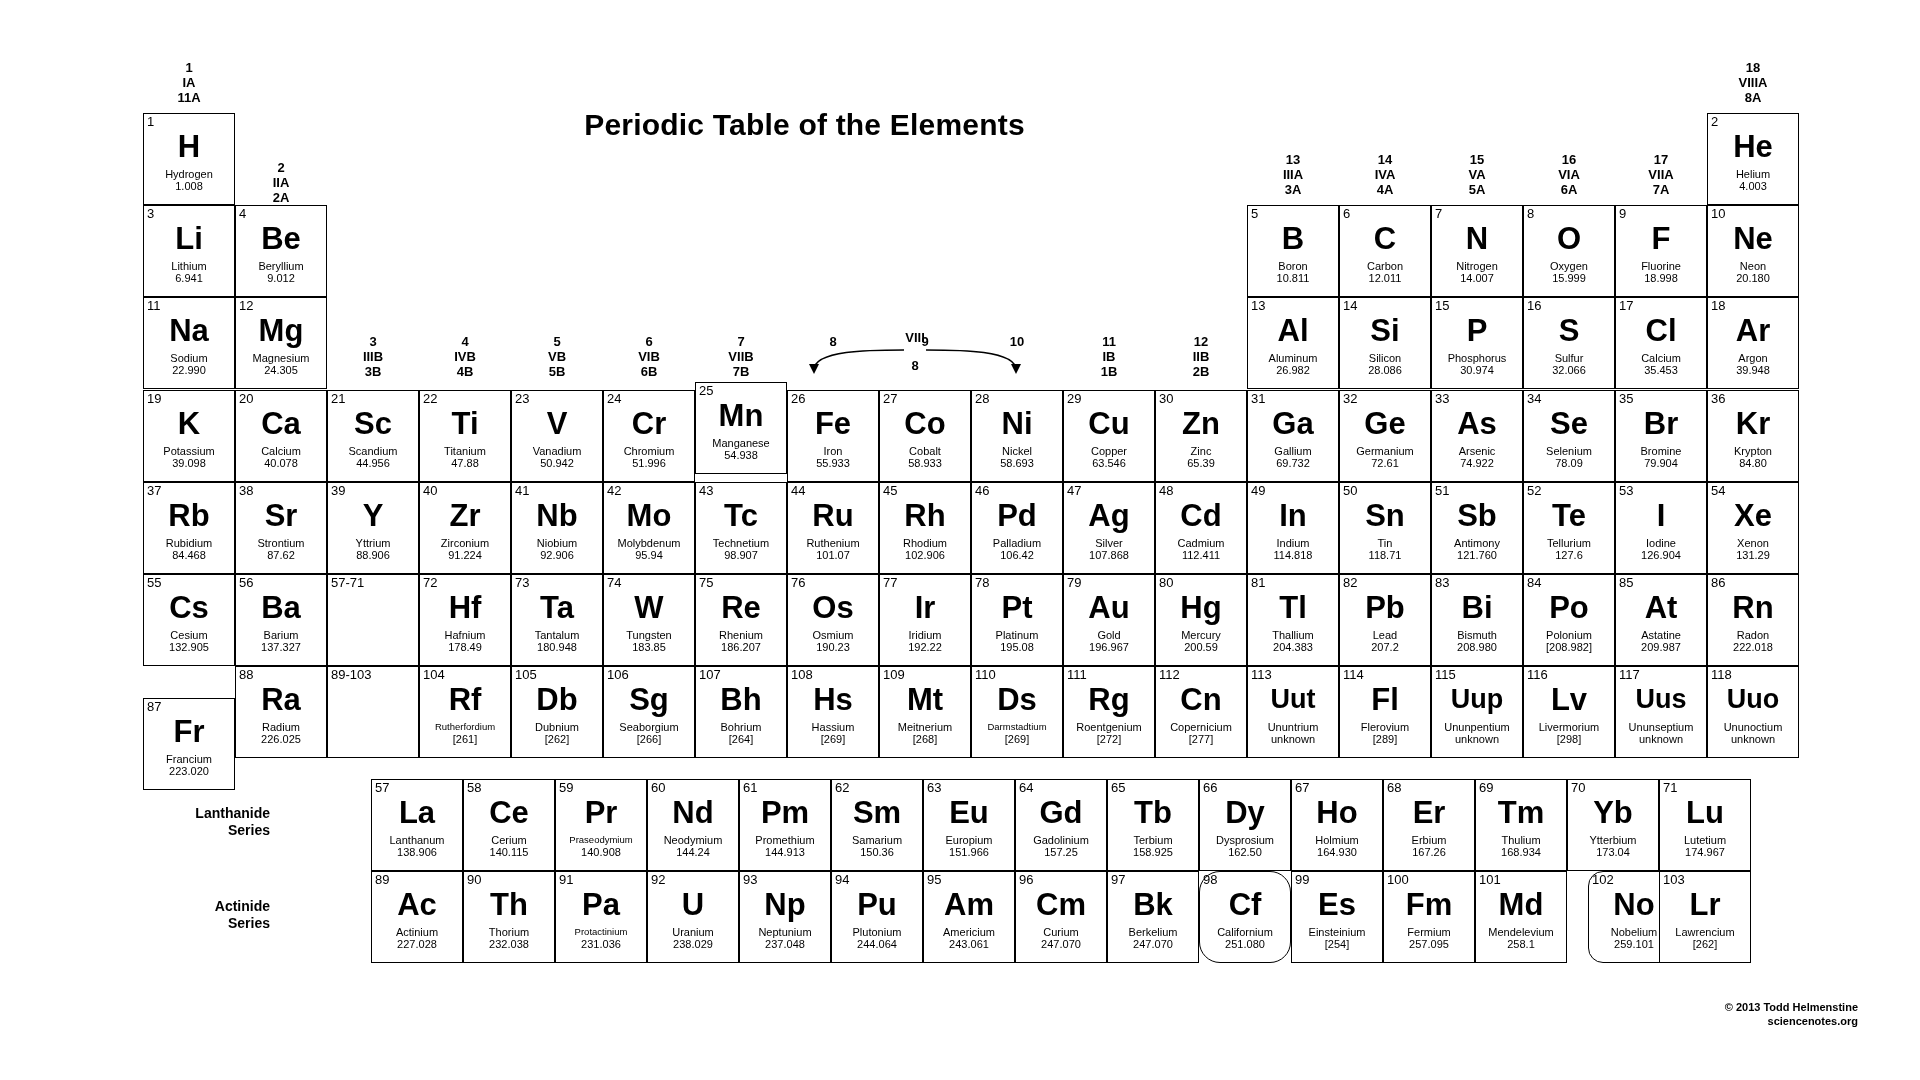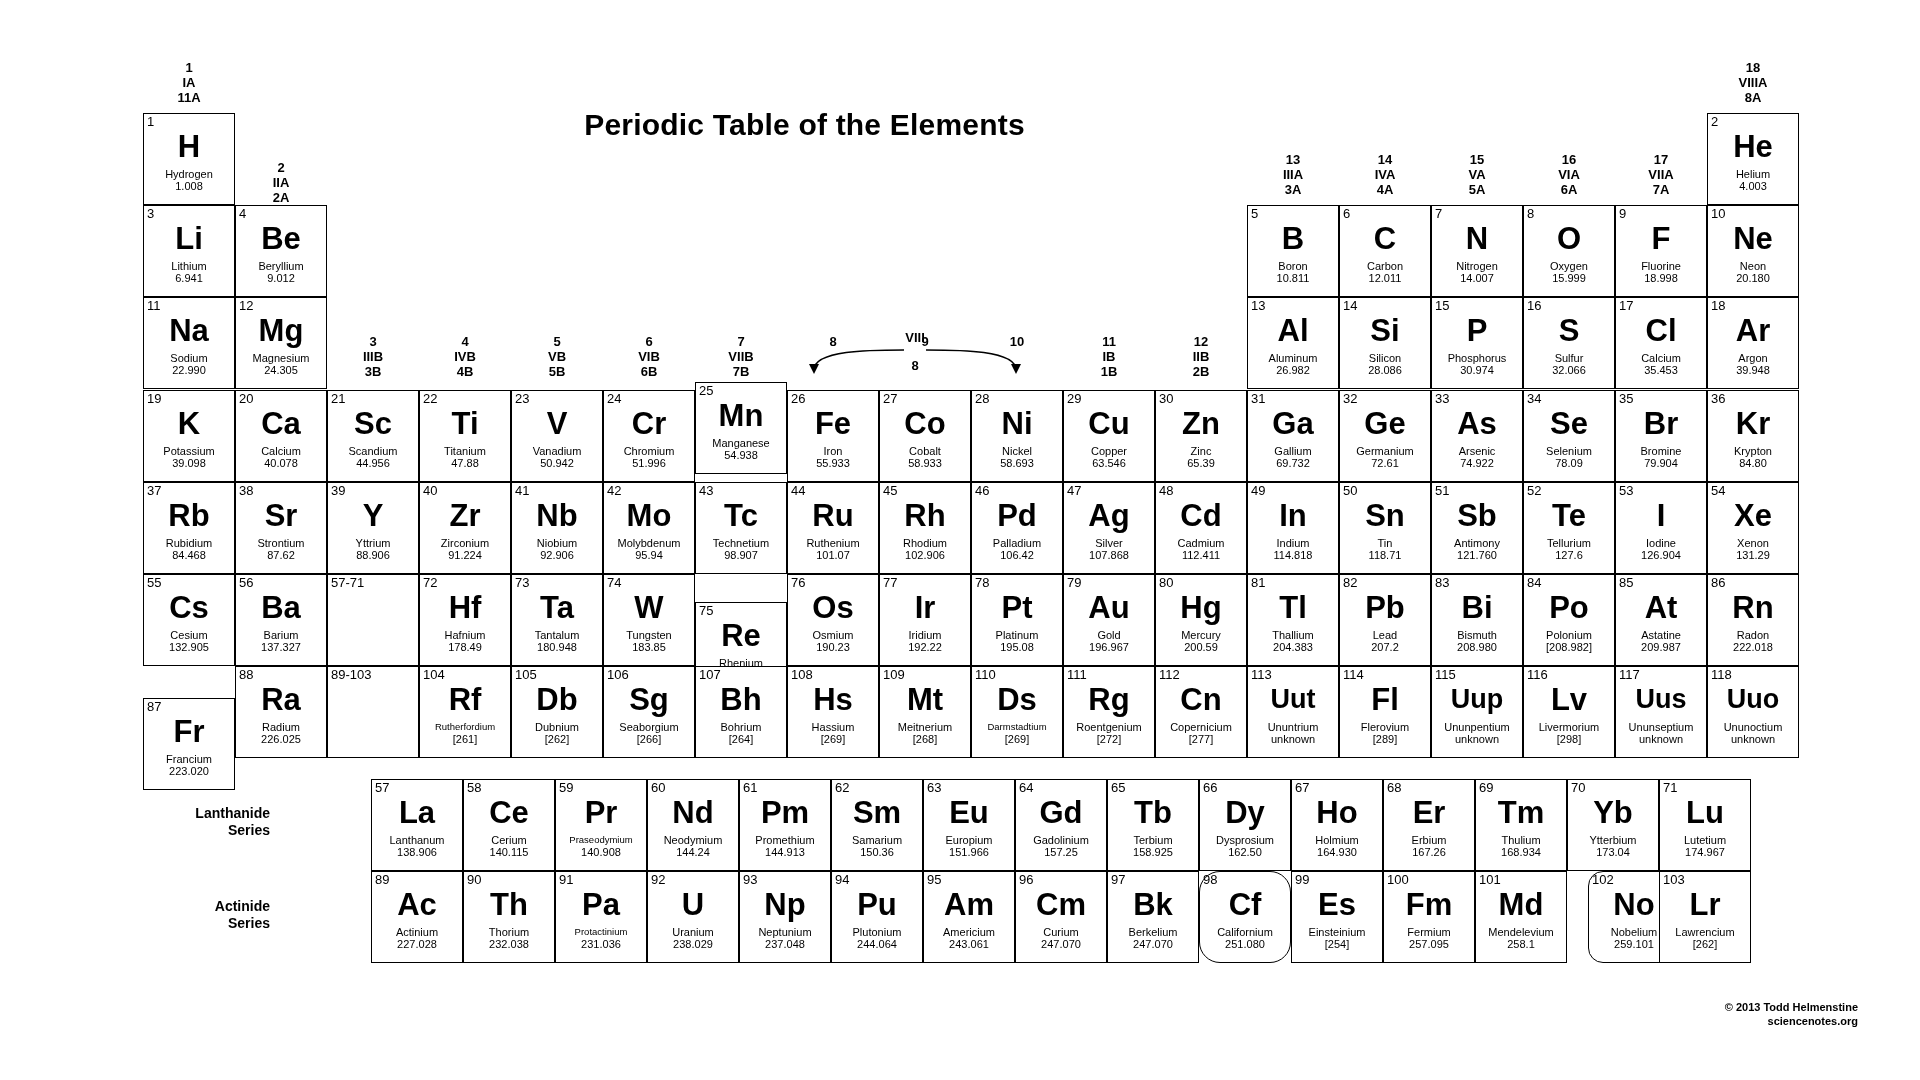--- a/index.html
+++ b/index.html
@@ -507,21 +507,21 @@
         <div class="sym">Ta</div>
         <div class="nm">Tantalum</div>
         <div class="wt">180.948</div>
       </div>
       <div class="cell" style="left: 603px; top: 574px;">
         <div class="num">74</div>
         <div class="sym">W</div>
         <div class="nm">Tungsten</div>
         <div class="wt">183.85</div>
       </div>
-      <div class="cell" style="left: 695px; top: 574px; margin-top: 28px;">
+      <div class="cell" style="left: 695px; top: 574px;">
         <div class="num">75</div>
         <div class="sym">Re</div>
         <div class="nm">Rhenium</div>
         <div class="wt">186.207</div>
       </div>
       <div class="cell" style="left: 787px; top: 574px;">
         <div class="num">76</div>
         <div class="sym">Os</div>
         <div class="nm">Osmium</div>
         <div class="wt">190.23</div>

